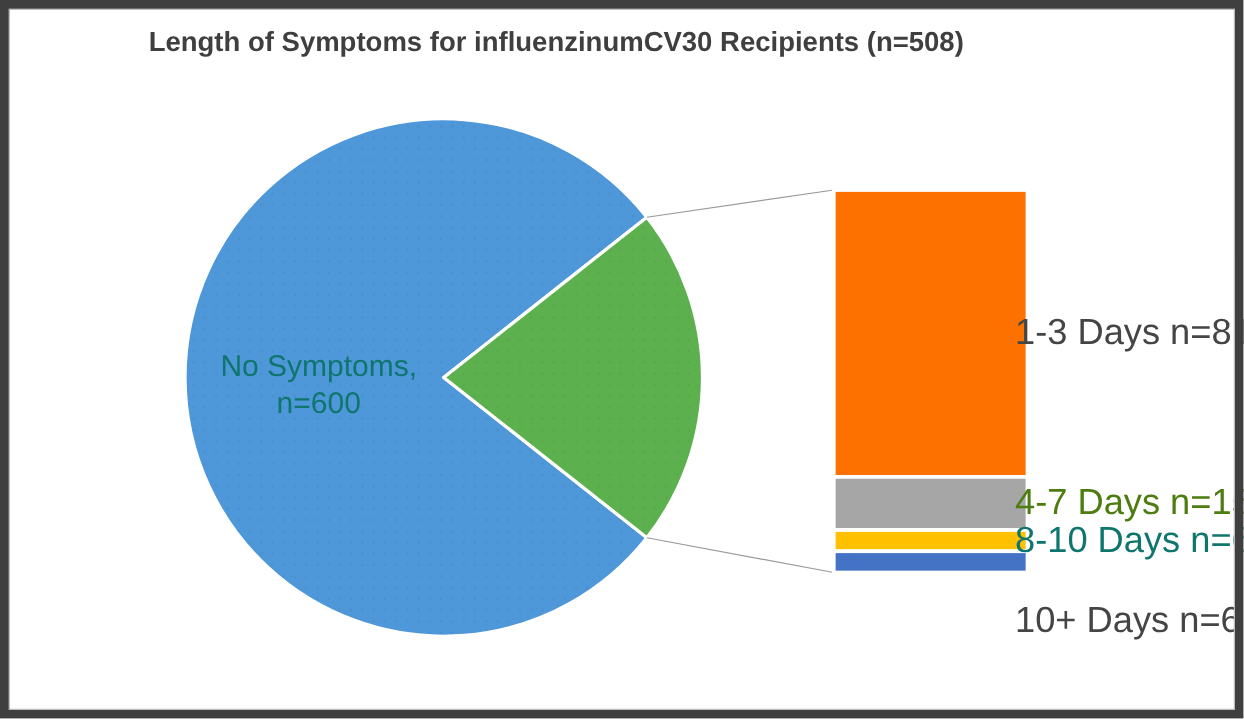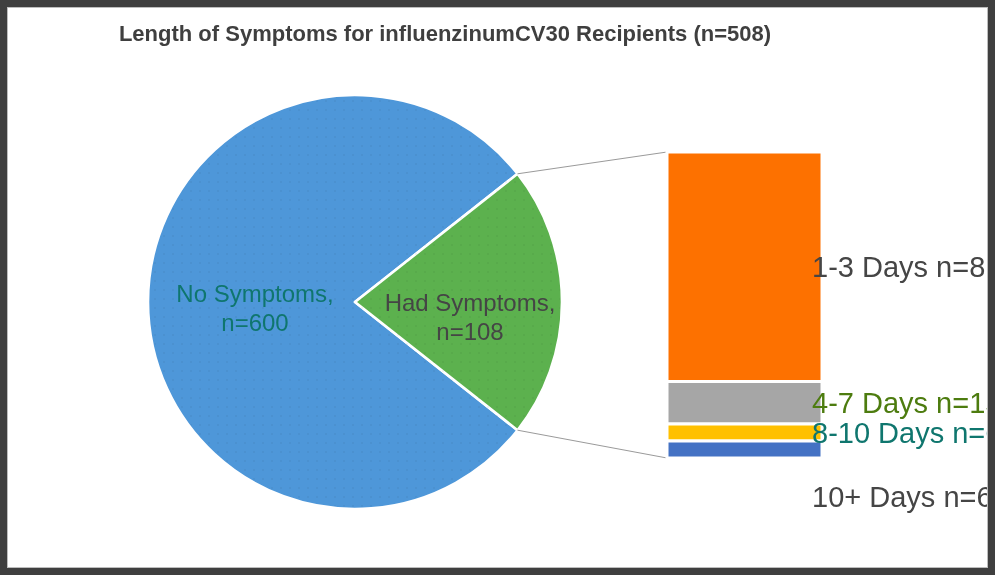--- a/index.html
+++ b/index.html
@@ -47,24 +47,20 @@
       <rect class="bar-seg" x="667" y="441" width="155" height="17" fill="#4472C4" stroke="#FFFFFF" stroke-width="3"></rect>
     </g>
   </svg>
 
   <div class="title" style="color: rgb(63, 63, 63);">Length of Symptoms for influenzinumCV30 Recipients (n=508)</div>
 
   <div class="pie-label" id="pie-label-0" style="color: #0f766e; left: 255px; top: 308px;">
     <span>No Symptoms,</span><br>
     <span>n=600</span>
   </div>
-  <div class="pie-label" id="pie-label-1" style="color: rgb(69, 69, 69); left: 470px; top: 317px;">
-    <span>Had Symptoms,</span><br>
-    <span>n=108</span>
-  </div>
 
   <div class="bar-label" id="bar-label-0" style="color: rgb(69, 69, 69); top: 266.75px;">1-3 Days n=81</div>
   <div class="bar-label" id="bar-label-1" style="color: #4d7c0f; top: 402.75px;">4-7 Days n=15</div>
   <div class="bar-label" id="bar-label-2" style="color: #0f766e; top: 432.5px;">8-10 Days n=6</div>
   <div class="bar-label" id="bar-label-3" style="color: rgb(69, 69, 69); top: 456.5px; margin-top: 40px;">10+ Days n=6</div>
 
   <div class="border-overlay" style="border-color: rgb(63, 63, 63);"></div>
 </div>
 
 </body></html>

